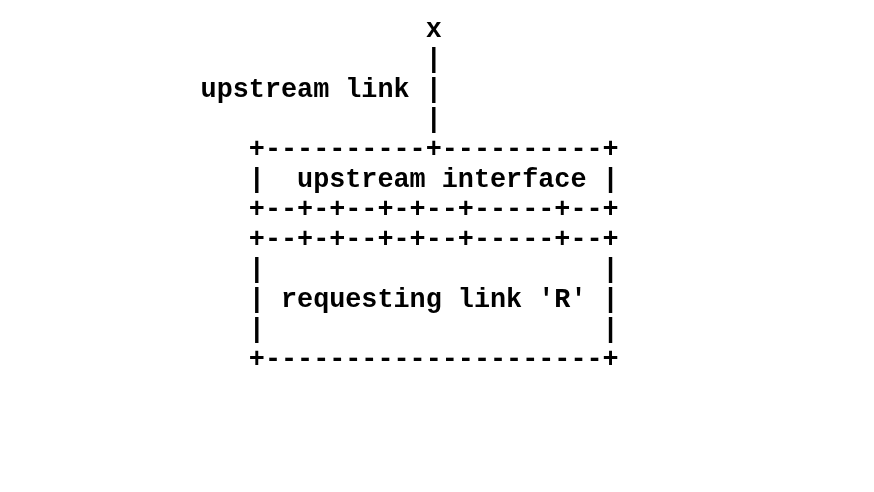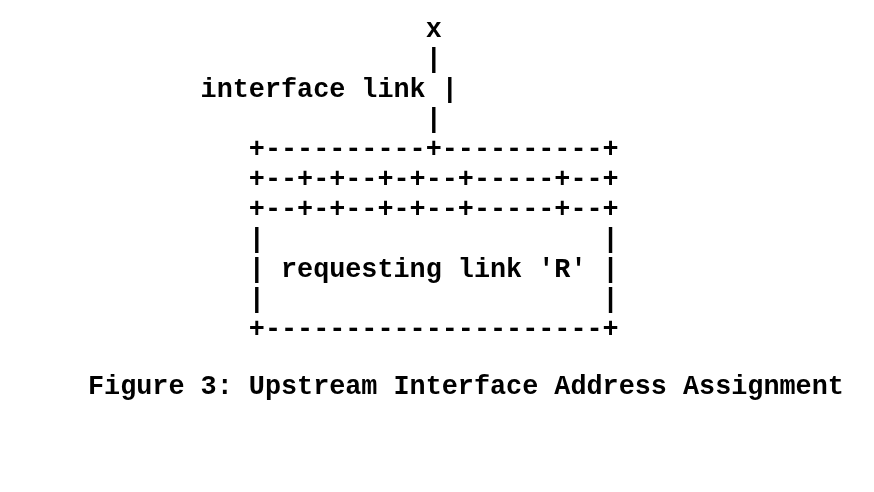--- a/index.html
+++ b/index.html
@@ -34,24 +34,24 @@
     white-space: pre;
   }
 </style>
 </head>
 <body>
 
 <div class="page">
   <div class="ascii-figure">
     <div class="line">                     x</div>
     <div class="line">                     |</div>
-    <div class="line">       interface link |</div>
+    <div class="line">       upstream link |</div>
     <div class="line">                     |</div>
     <div class="line">          +----------+----------+</div>
+    <div class="line">          |  upstream interface |</div>
     <div class="line">          +--+-+--+-+--+-----+--+</div>
     <div class="line">          +--+-+--+-+--+-----+--+</div>
     <div class="line">          |                     |</div>
     <div class="line">          | requesting link 'R' |</div>
     <div class="line">          |                     |</div>
     <div class="line">          +---------------------+</div>
   </div>
-  <div class="caption">Figure 3: Upstream Interface Address Assignment</div>
 </div>
 
 </body></html>

